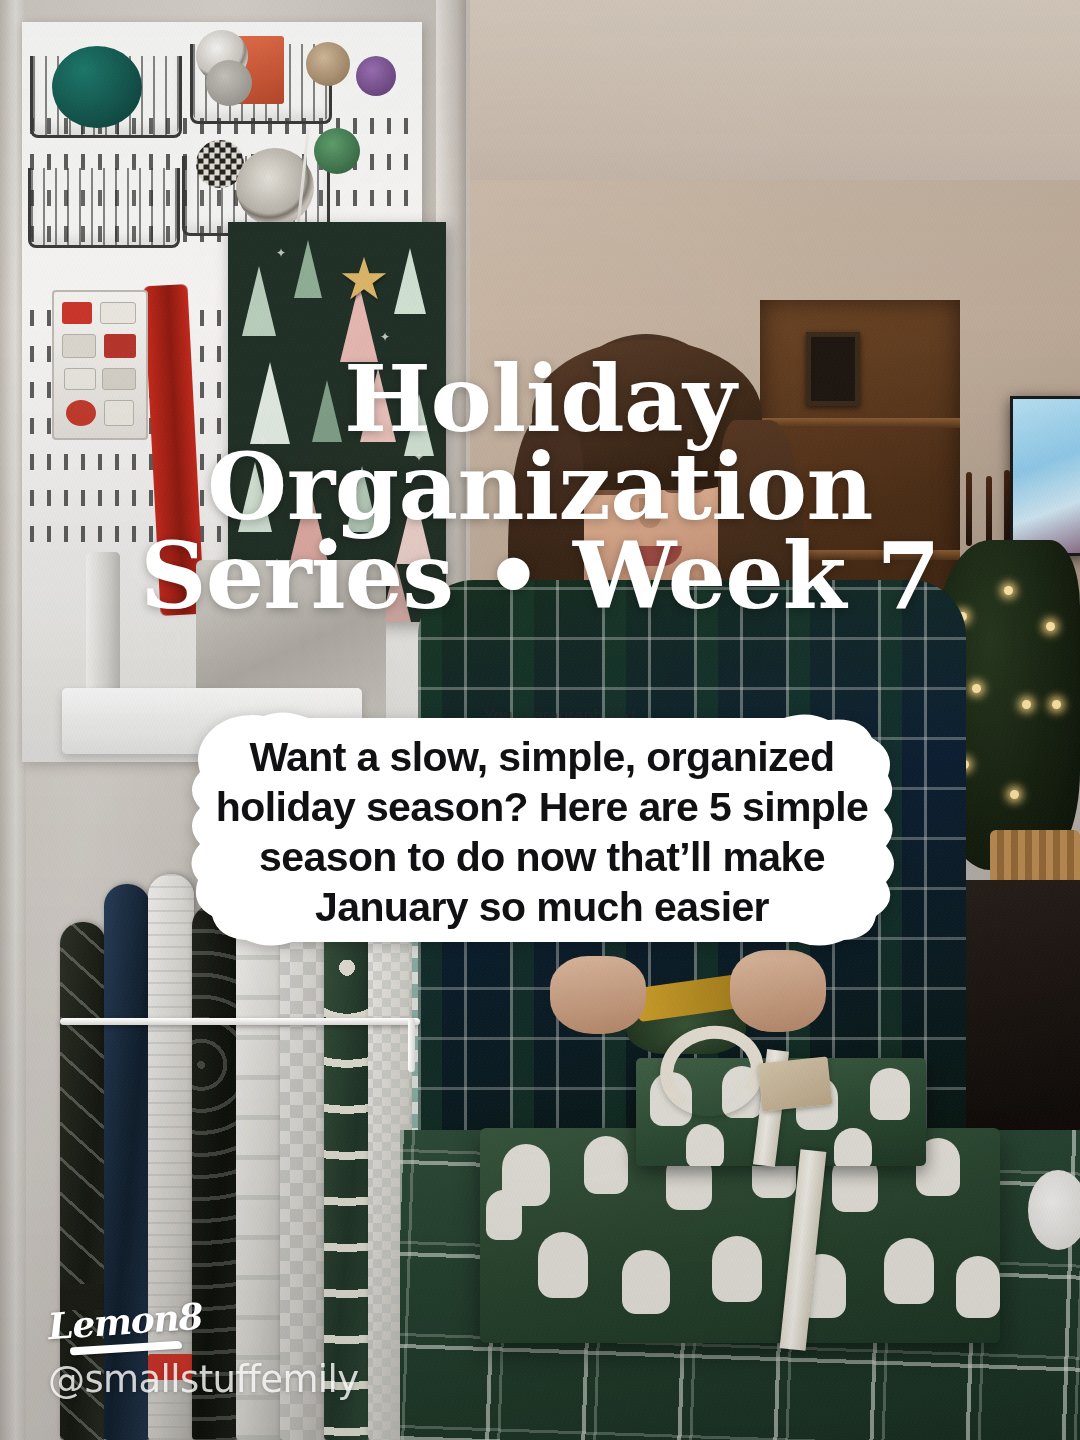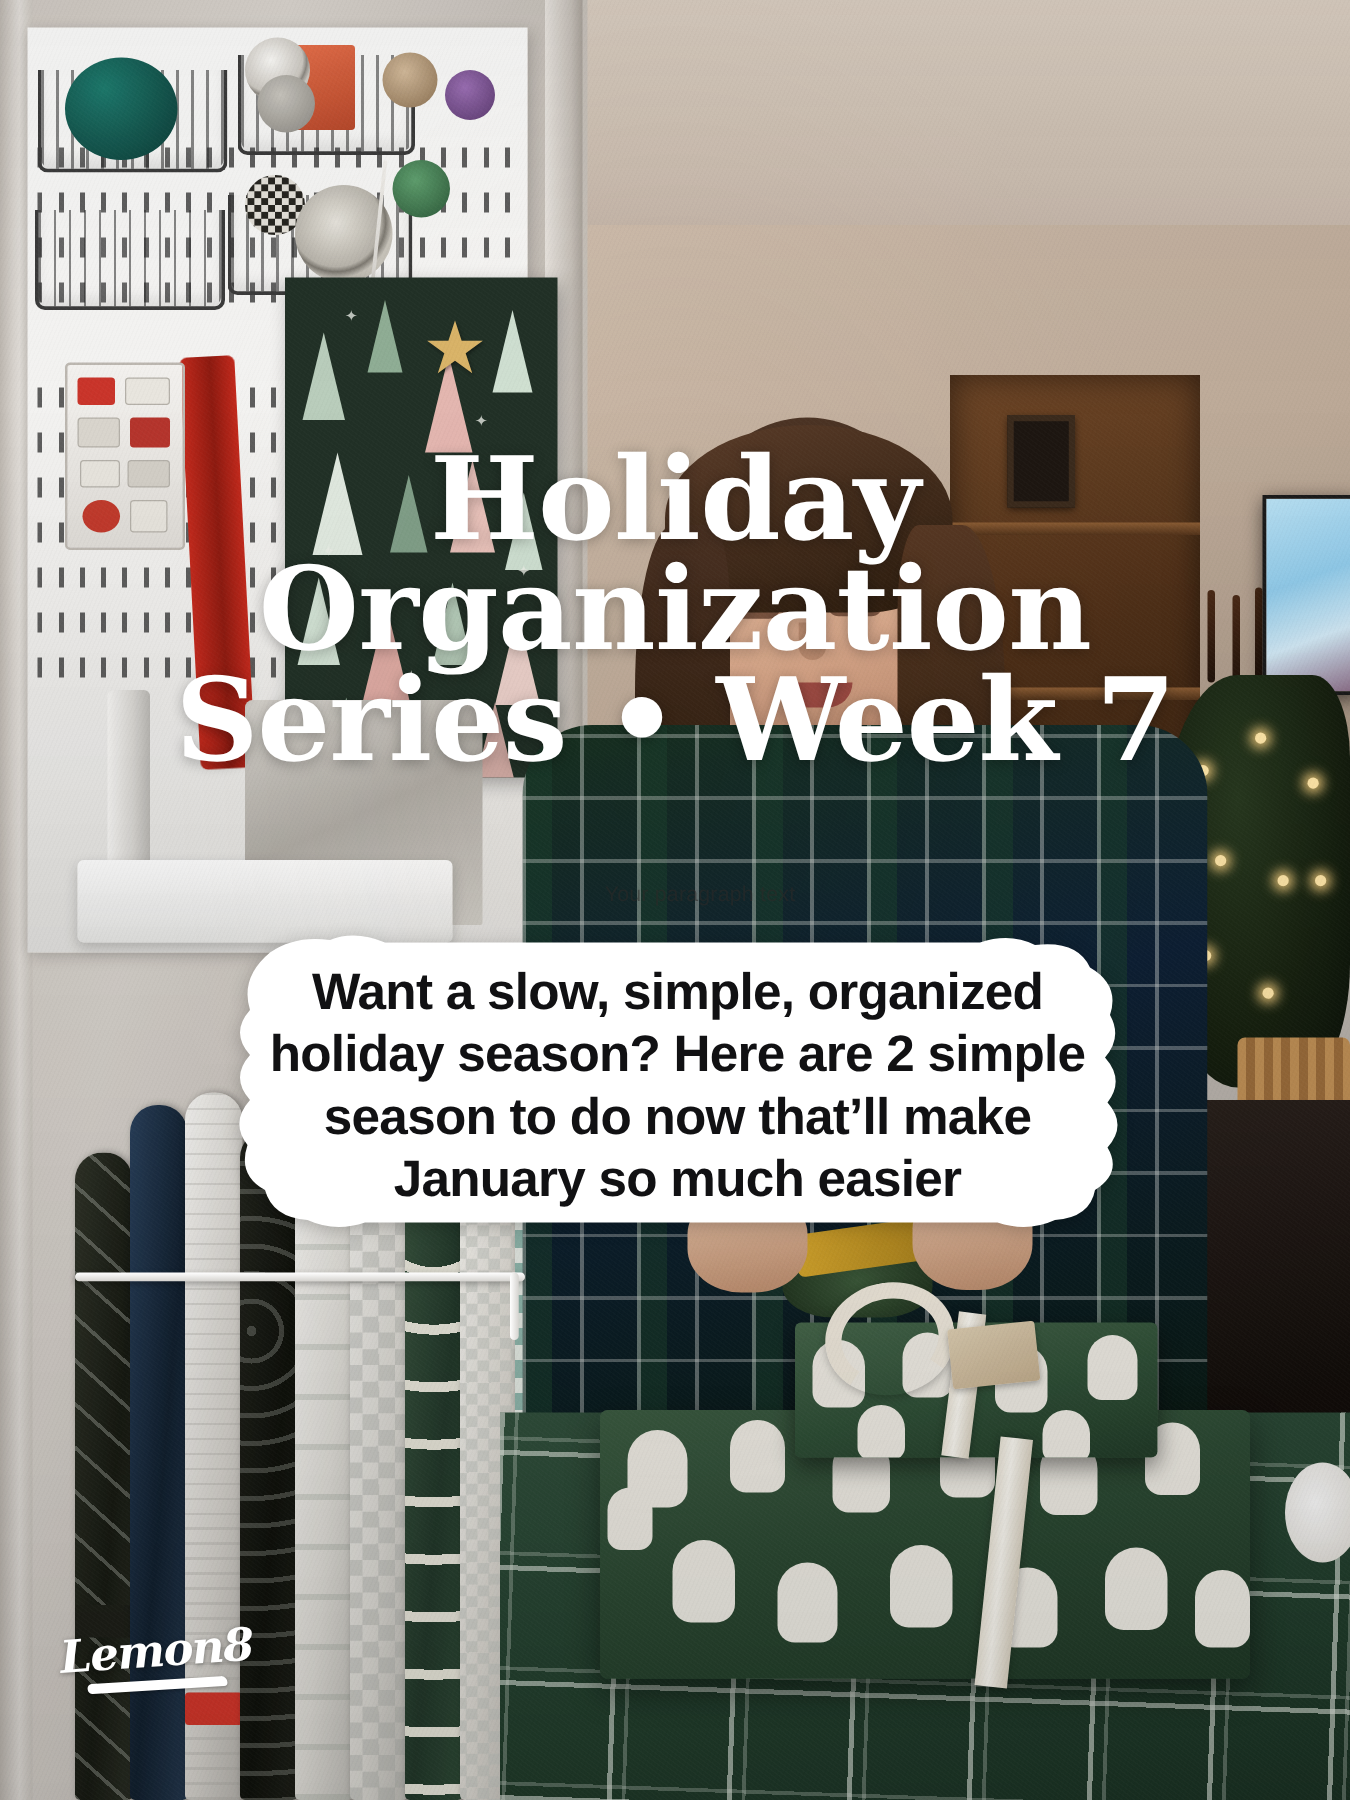--- a/index.html
+++ b/index.html
@@ -217,21 +217,21 @@
   }
   .title-line.l3 { letter-spacing:-1px; }
 
   .placeholder-text {
     position:absolute; left:470px; top:706px; width:180px;
     font-family:"Liberation Sans", sans-serif;
     font-size:17px; color:rgba(45,42,40,.55); letter-spacing:.2px;text-align:center;
   }
 
   
-  .caption-wrap { position:absolute; left:172px; top:748px; width:740px; height:236px; }
+  .caption-wrap { position:absolute; left:172px; top:712px; width:740px; height:236px; }
   .caption-svg  { position:absolute; inset:0; width:100%; height:100%;
                   filter:drop-shadow(0 3px 7px rgba(0,0,0,.22)); }
   .caption-text {
     position:absolute; left:16px; top:20px; width:708px;
     text-align:center;
     font-family:"Liberation Sans", sans-serif;
     font-weight:700;
     font-size:41px;
     line-height:1.22;
     color:#111113;
@@ -501,26 +501,27 @@
         Q 46 226 40 204
         Q 18 192 26 168
         Q 12 150 28 132
         Q 12 114 28 96
         Q 12 78 28 60
         Q 20 34 44 14
         Z"></path>
     </svg>
     <div class="caption-text">
       <div>Want a slow, simple, organized</div>
-      <div>holiday season? Here are 2 simple</div>
+      <div>holiday season? Here are 5 simple</div>
       <div>season to do now that’ll make</div>
       <div>January so much easier</div>
     </div>
   </div>
 
   <div class="wm">
     <div class="wm-logo">
       <span class="wm-logo-text">Lemon8</span>
       <div class="wm-underline"></div>
     </div>
+    <div class="wm-handle">@smallstuffemily</div>
   </div>
 
 </div>
 
 </body></html>

